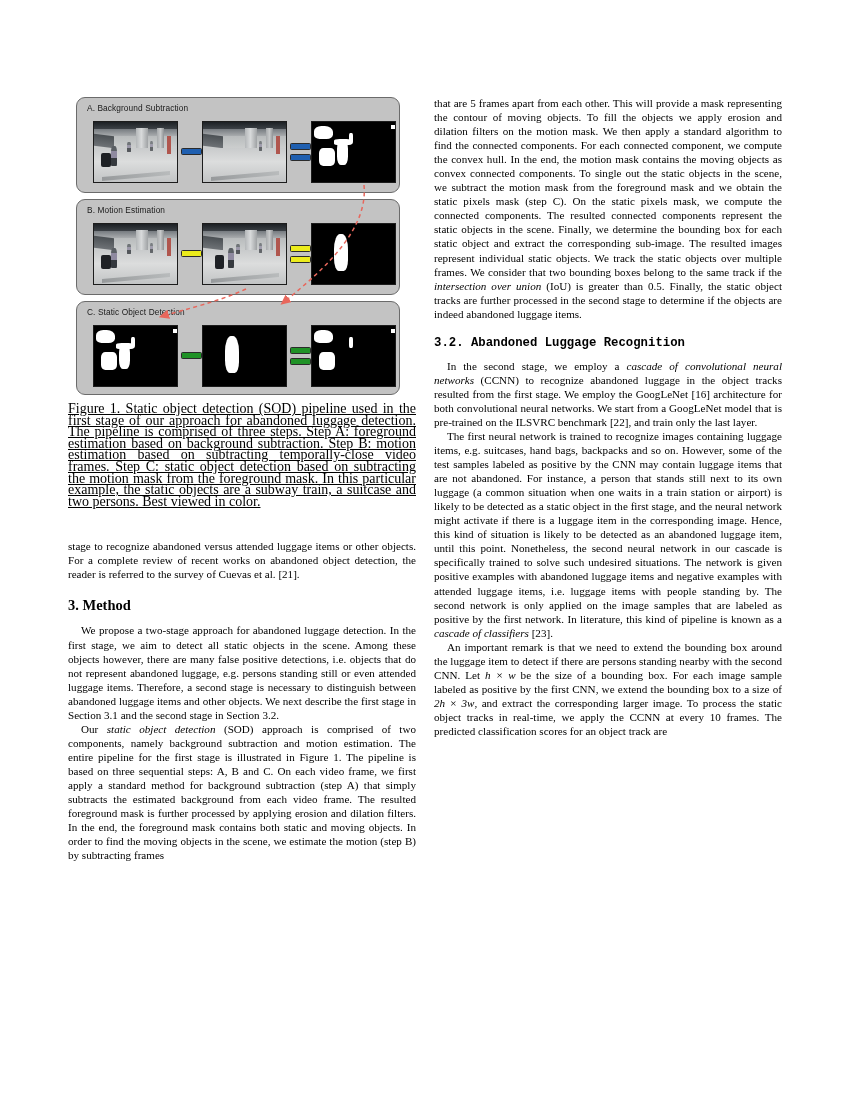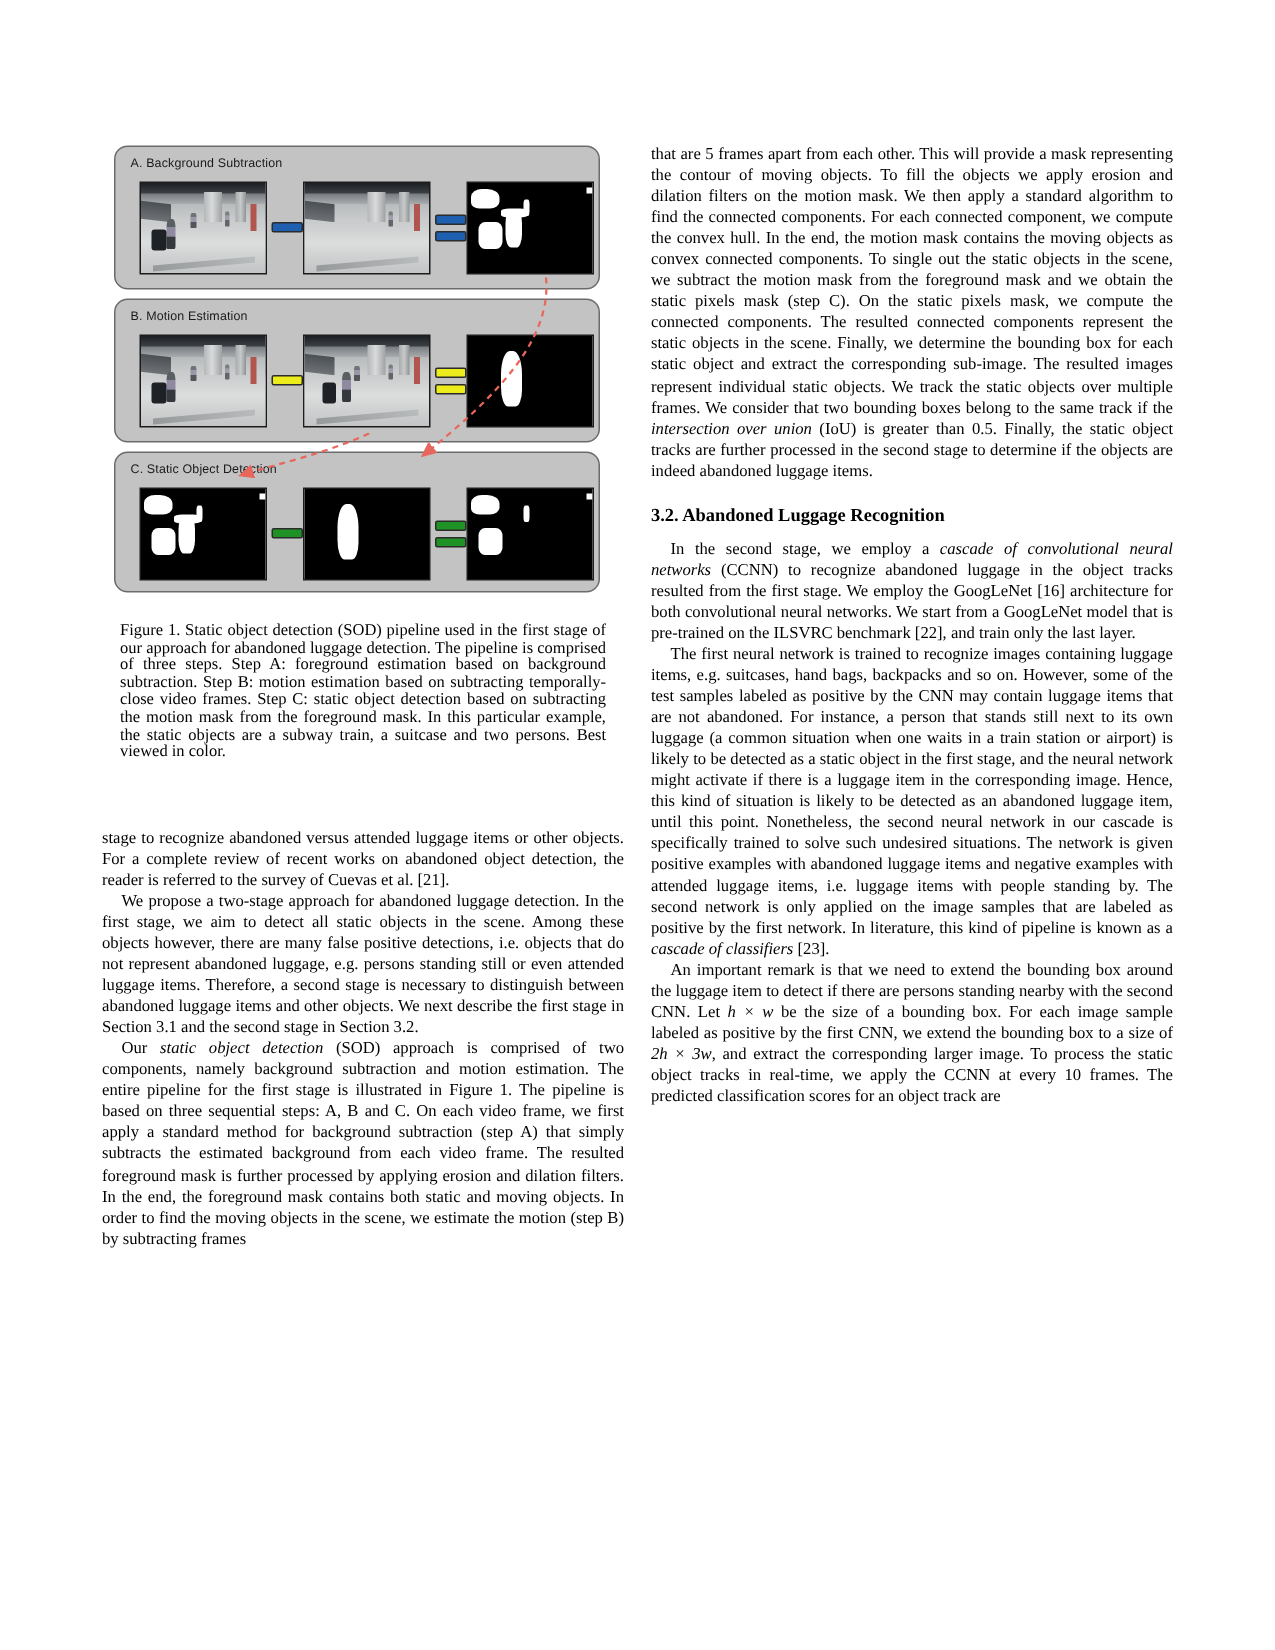--- a/index.html
+++ b/index.html
@@ -45,27 +45,29 @@
     font-size: 14.5px;
     font-weight: bold;
     margin: 16px 0 9px 0;
     line-height: 17px;
   }
   h3.subsection {
     font-size: 12.3px;
     font-weight: bold;
     margin: 15px 0 8px 0;
     line-height: 15px;
+    font-family: Liberation Mono, monospace;
   }
   .caption {
-    font-size: 11px;
+    font-size: 14px;
     line-height: 11.6px;
     text-align: justify;
-    margin: 12px;
+    margin: 0;
     hyphens: auto;
+    text-decoration: underline;
     -webkit-hyphens: auto;
   }
   i, .it { font-style: italic; }
 
   
   .figure {
     position: absolute;
     left: 68px;
     top: 97px;
     width: 348px;
@@ -348,20 +350,21 @@
     </svg>
   </div>
 
   <div class="col col-left" style="top:403px;">
     <p class="caption">Figure 1. Static object detection (SOD) pipeline used in the first stage of our approach for abandoned luggage detection. The pipeline is comprised of three steps. Step A: foreground estimation based on background subtraction. Step B: motion estimation based on subtracting temporally-close video frames. Step C: static object detection based on subtracting the motion mask from the foreground mask. In this particular example, the static objects are a subway train, a suitcase and two persons. Best viewed in color.</p>
 
     <div style="height:32px;"></div>
 
     <p class="body noindent">stage to recognize abandoned versus attended luggage items or other objects. For a complete review of recent works on abandoned object detection, the reader is referred to the survey of Cuevas et al. [21].</p>
 
+    <h2 class="section">3. Method</h2>
 
     <p class="body">We propose a two-stage approach for abandoned luggage detection. In the first stage, we aim to detect all static objects in the scene. Among these objects however, there are many false positive detections, i.e. objects that do not represent abandoned luggage, e.g. persons standing still or even attended luggage items. Therefore, a second stage is necessary to distinguish between abandoned luggage items and other objects. We next describe the first stage in Section 3.1 and the second stage in Section 3.2.</p>
 
 
     <p class="body"><span>Our </span><i>static object detection</i><span> (SOD) approach is comprised of two components, namely background subtraction and motion estimation. The entire pipeline for the first stage is illustrated in Figure 1. The pipeline is based on three sequential steps: A, B and C. On each video frame, we first apply a standard method for background subtraction (step A) that simply subtracts the estimated background from each video frame. The resulted foreground mask is further processed by applying erosion and dilation filters. In the end, the foreground mask contains both static and moving objects. In order to find the moving objects in the scene, we estimate the motion (step B) by subtracting frames</span></p>
   </div>
 
   <div class="col col-right">
     <p class="body noindent"><span>that are 5 frames apart from each other. This will provide a mask representing the contour of moving objects. To fill the objects we apply erosion and dilation filters on the motion mask. We then apply a standard algorithm to find the connected components. For each connected component, we compute the convex hull. In the end, the motion mask contains the moving objects as convex connected components. To single out the static objects in the scene, we subtract the motion mask from the foreground mask and we obtain the static pixels mask (step C). On the static pixels mask, we compute the connected components. The resulted connected components represent the static objects in the scene. Finally, we determine the bounding box for each static object and extract the corresponding sub-image. The resulted images represent individual static objects. We track the static objects over multiple frames. We consider that two bounding boxes belong to the same track if the </span><i>intersection over union</i><span> (IoU) is greater than 0.5. Finally, the static object tracks are further processed in the second stage to determine if the objects are indeed abandoned luggage items.</span></p>
 

